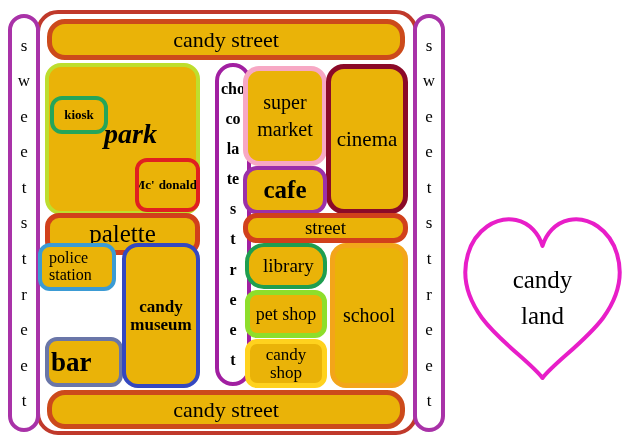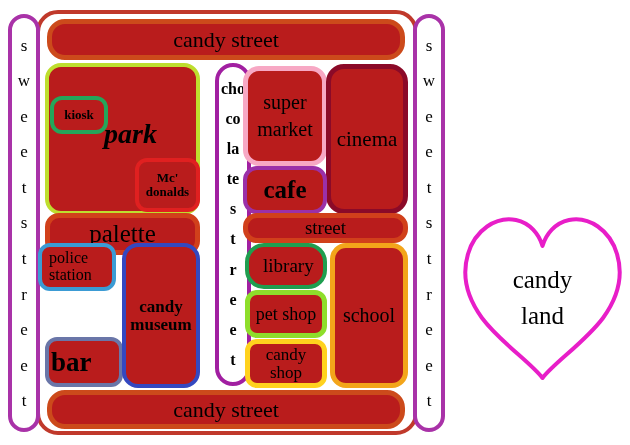--- a/index.html
+++ b/index.html
@@ -15,21 +15,21 @@
     width: 630px;
     height: 445px;
     background: #ffffff;
     overflow: hidden;
   }
 
   
   .blk {
     position: absolute;
     box-sizing: border-box;
-    background: #b91c1c;
+    background: #eab308;
     border-style: solid;
     border-radius: 14px;
     display: flex;
     align-items: center;
     justify-content: center;
     text-align: right;
     color: #000000;
     line-height: 1.05;
     overflow: hidden;
   }
@@ -145,21 +145,21 @@
   </div>
 
   <div class="blk" style="left:45px; top:63px; width:155px; height:152px; border-width:4px; border-color:#bede2e; border-radius:16px; font-size:28px; align-items:center; justify-content:center;">
     <span class="lbl t-serif t-bold t-italic" style="position:relative; left:8px; top:-5px;">park</span>
   </div>
 
   <div class="blk" style="left:50px; top:64px; width:58px; height:38px; border-width:4px; border-color:#25a55a; border-radius:12px; font-size:13px; font-weight:bold;margin-top:32px;">
     <span class="lbl t-serif">kiosk</span>
   </div>
 
-  <div class="blk" style="left:135px; top:158px; width:65px; height:54px; border-width:4px; border-color:#e02020; border-radius:12px; font-size:13px; font-weight:bold; flex-direction:column;">
+  <div class="blk" style="left:135px; top:158px; width:65px; height:54px; border-width:4px; border-color:#e02020; border-radius:12px; font-size:13px; font-weight:bold; flex-direction:row;">
     <span class="lbl t-serif">Mc'</span>
     <span class="lbl t-serif">donalds</span>
   </div>
 
   <div class="blk" style="left:243px; top:66px; width:84px; height:100px; border-width:5px; border-color:#f7a8c4; border-radius:16px; font-size:20px; flex-direction:column;">
     <span class="lbl t-serif">super</span>
     <span class="lbl t-serif" style="margin-top:6px;">market</span>
   </div>
 
   <div class="blk" style="left:326px; top:64px; width:82px; height:150px; border-width:5px; border-color:#8b0a28; border-radius:18px; font-size:21px;">

